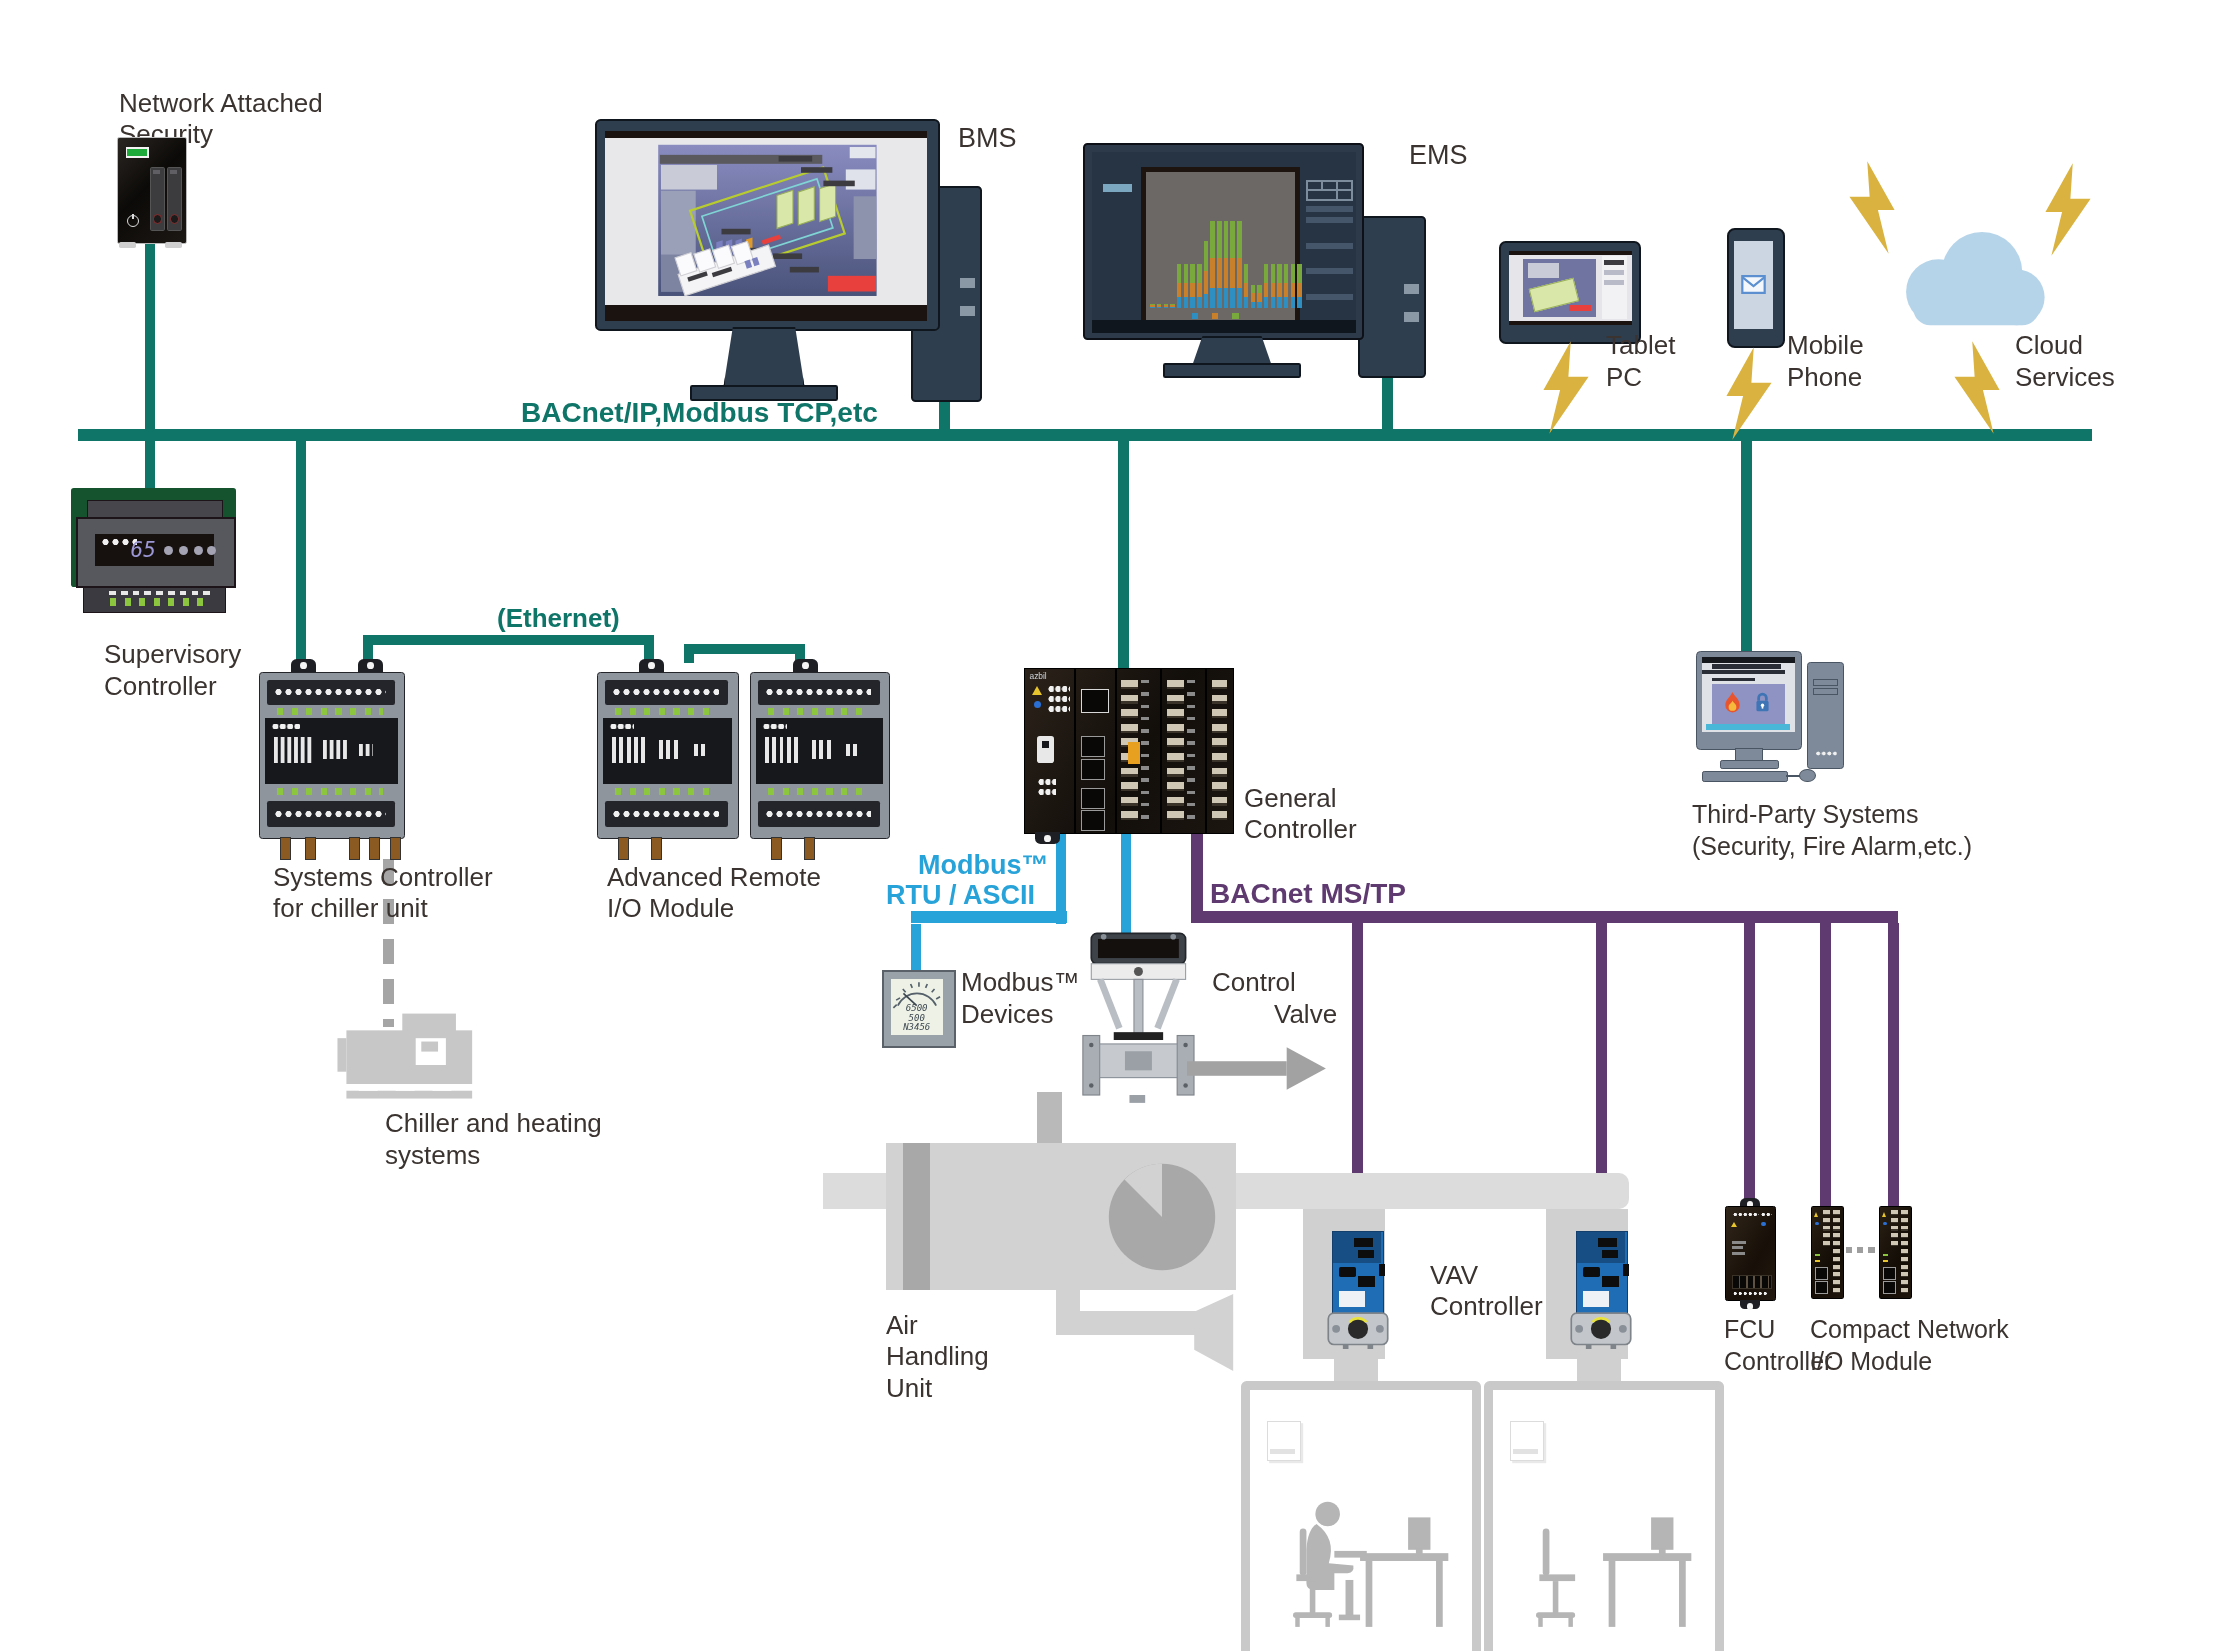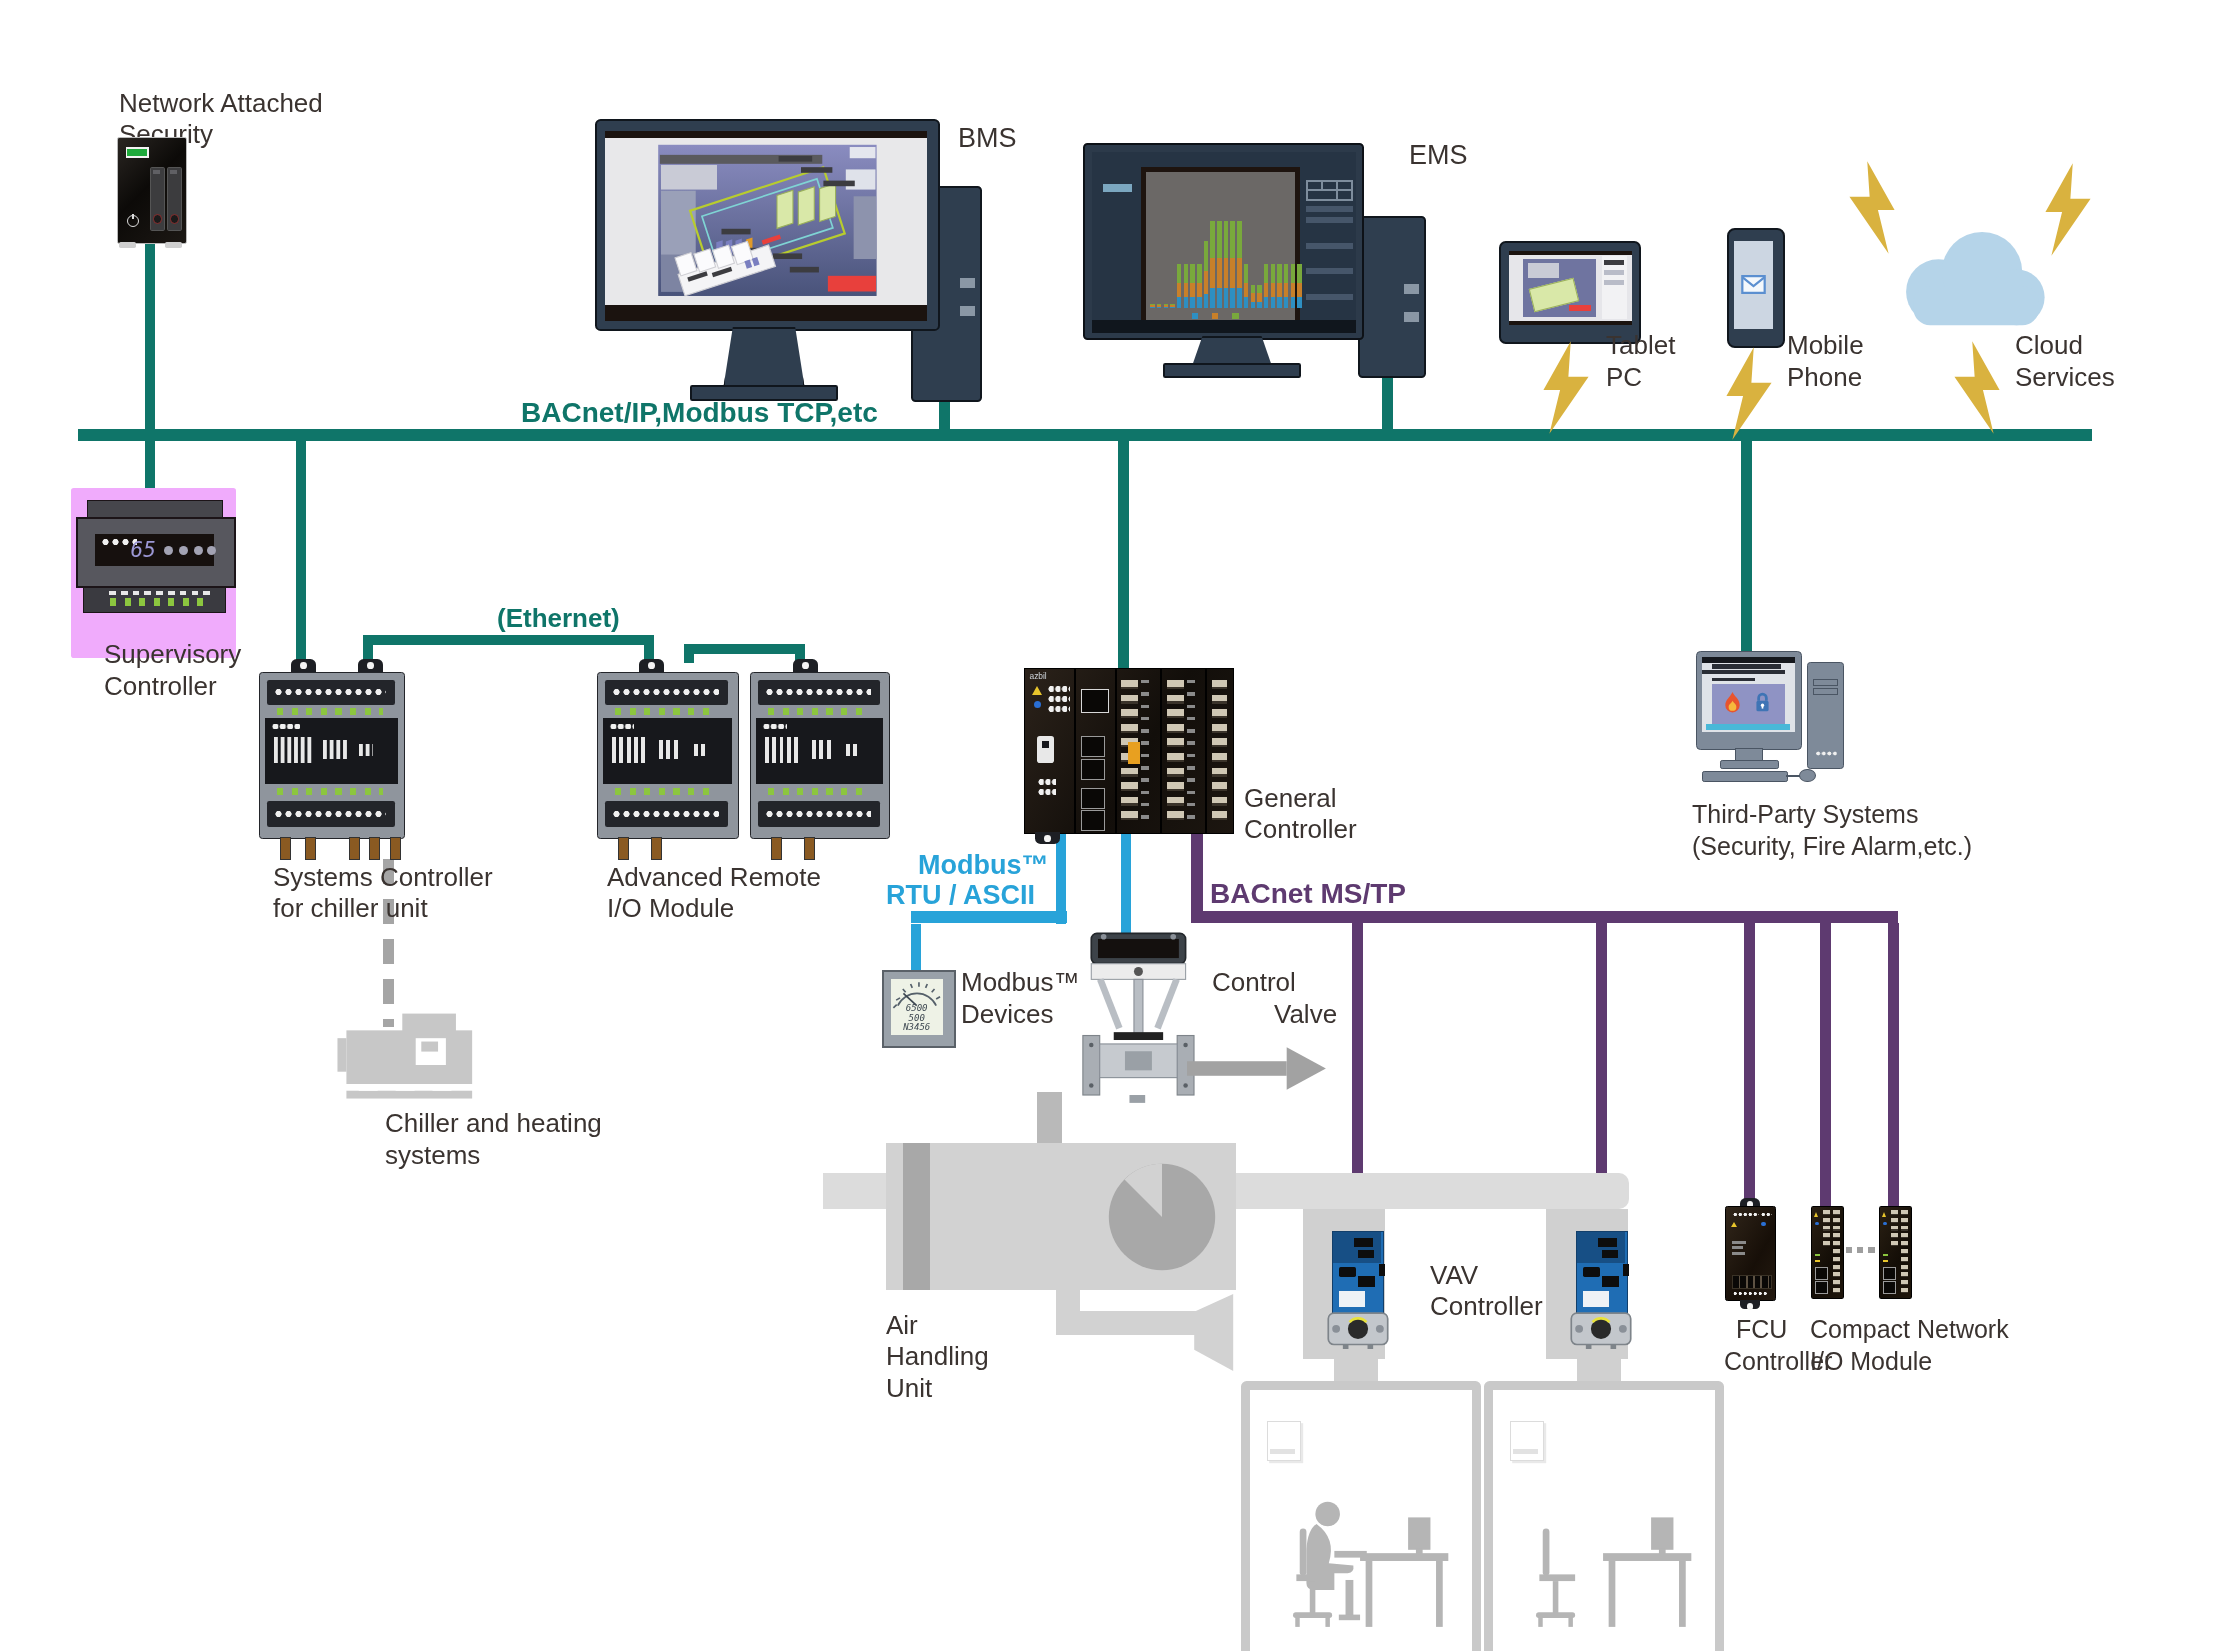--- a/index.html
+++ b/index.html
@@ -359,21 +359,21 @@
   <svg width="62" height="95" viewBox="0 0 100 160" style="position:absolute;left:1841px;top:160px;transform:scaleX(-1);">
     <polygon points="58,2 12,84 40,84 22,158 88,62 54,62" fill="#d9b23f"></polygon>
     </svg>
   <svg width="62" height="95" viewBox="0 0 100 160" style="position:absolute;left:2037px;top:162px;">
     <polygon points="58,2 12,84 40,84 22,158 88,62 54,62" fill="#d9b23f"></polygon>
     </svg>
   <svg width="62" height="95" viewBox="0 0 100 160" style="position:absolute;left:1946px;top:340px;transform:scaleX(-1);">
     <polygon points="58,2 12,84 40,84 22,158 88,62 54,62" fill="#d9b23f"></polygon>
     </svg>
 
-  <div class="abs" style="left:71px;top:488px;width:165px;height:170px;background:#f0abfc;border-radius:2.8px;">
+  <div class="abs" style="left:71px;top:488px;width:165px;height:99px;background:#14532d;border-radius:2.8px;">
     <div class="abs" style="left:15.7px;top:12.3px;width:134px;height:17px;background:#46464c;border:1.7px solid #1c1418;"></div>
     <div class="abs" style="left:4.5px;top:29px;width:156px;height:67px;background:#57575e;border:2.2px solid #1c1418;">
       <div class="abs" style="left:17px;top:14.6px;width:119px;height:32px;background:#16100e;">
         <div class="abs dotrow" style="left:6.7px;top:5.6px;width:36px;height:5.6px;"></div>
         <div class="abs" style="left:36px;top:4.5px;font-family:'DejaVu Sans Mono',monospace;font-size:21px;font-style:italic;color:#9b97d4;">65</div>
         <div class="abs" style="left:69px;top:12.3px;width:9px;height:9px;border-radius:50%;background:#a3a3b4;"></div>
         <div class="abs" style="left:84px;top:12.3px;width:9px;height:9px;border-radius:50%;background:#a3a3b4;"></div>
         <div class="abs" style="left:99px;top:12.3px;width:9px;height:9px;border-radius:50%;background:#a3a3b4;"></div>
         <div class="abs" style="left:112px;top:12.3px;width:9px;height:9px;border-radius:50%;background:#a3a3b4;"></div>
       </div>
@@ -709,21 +709,21 @@
     <div class="abs dotrow" style="left:35px;top:4.5px;width:11.2px;height:5px;background-size:5px 100%;background-image:radial-gradient(circle at 2.2px 50%,#f0f0f0 1.5px,transparent 1.9px);"></div>
     <div class="abs" style="left:4.5px;top:14.6px;width:0;height:0;border-left:3.4px solid transparent;border-right:3.4px solid transparent;border-bottom:5.6px solid #e8c52c;"></div>
     <div class="abs" style="left:35px;top:14.6px;width:4.5px;height:4.5px;border-radius:50%;background:#2a6fd4;"></div>
     <div class="abs" style="left:5.6px;top:34px;width:14.6px;height:2.8px;background:#8a8a8a;"></div>
     <div class="abs" style="left:5.6px;top:39px;width:11.2px;height:2.8px;background:#8a8a8a;"></div>
     <div class="abs" style="left:5.6px;top:45px;width:13.4px;height:2.8px;background:#8a8a8a;"></div>
     <div class="abs" style="left:5.6px;top:68px;width:38px;height:12.3px;background-image:repeating-linear-gradient(90deg,#0a0806 0 5.6px,#5e5243 5.6px 7.3px);border:1.1px solid #3a3226;"></div>
     <div class="abs dotrow" style="left:6.7px;top:84px;width:34px;height:4.5px;background-size:5px 100%;background-image:radial-gradient(circle at 2.2px 50%,#f0f0f0 1.3px,transparent 1.8px);"></div>
   </div>
   <div class="ear" style="left:1740px;top:1300px;width:20px;height:9px;border-radius:0 0 4.5px 4.5px;"></div>
-  <div class="lbl" style="left:1724px;top:1314px;font-size:25px;margin-left:12px;">FCU</div>
+  <div class="lbl" style="left:1724px;top:1314px;font-size:25px;">FCU</div>
   <div class="lbl" style="left:1724px;top:1346px;font-size:25px;">Controller</div>
 
   <div class="abs" style="left:1811px;top:1206px;width:31px;height:91px;background:linear-gradient(120deg,#2a2014 0%,#130d06 60%,#1f160c 100%);border:1.1px solid #000;border-radius:1.7px;">
     <div class="abs" style="left:2.2px;top:4.5px;width:0;height:0;border-left:2.8px solid transparent;border-right:2.8px solid transparent;border-bottom:5px solid #e8c52c;"></div>
     <div class="abs" style="left:2.8px;top:14.6px;width:3.9px;height:3.9px;border-radius:50%;background:#2a6fd4;"></div>
     <div class="abs" style="left:11.2px;top:3.4px;width:7.3px;height:39px;background-image:repeating-linear-gradient(180deg,#cfc7b4 0 3.9px,#3a332a 3.9px 5px,transparent 5px 7.8px);"></div>
     <div class="abs" style="left:21px;top:3.4px;width:7.3px;height:84px;background-image:repeating-linear-gradient(180deg,#cfc7b4 0 3.9px,#3a332a 3.9px 5px,transparent 5px 7.8px);"></div>
     <div class="abs" style="left:3.4px;top:47px;width:4.5px;height:2.2px;background:#8cc63f;"></div>
     <div class="abs" style="left:3.4px;top:53px;width:4.5px;height:2.2px;background:#e8c52c;"></div>
     <div class="abs" style="left:2.8px;top:60px;width:11.2px;height:11.2px;background:#0a0806;border:1.1px solid #9a9a9a;"></div>

